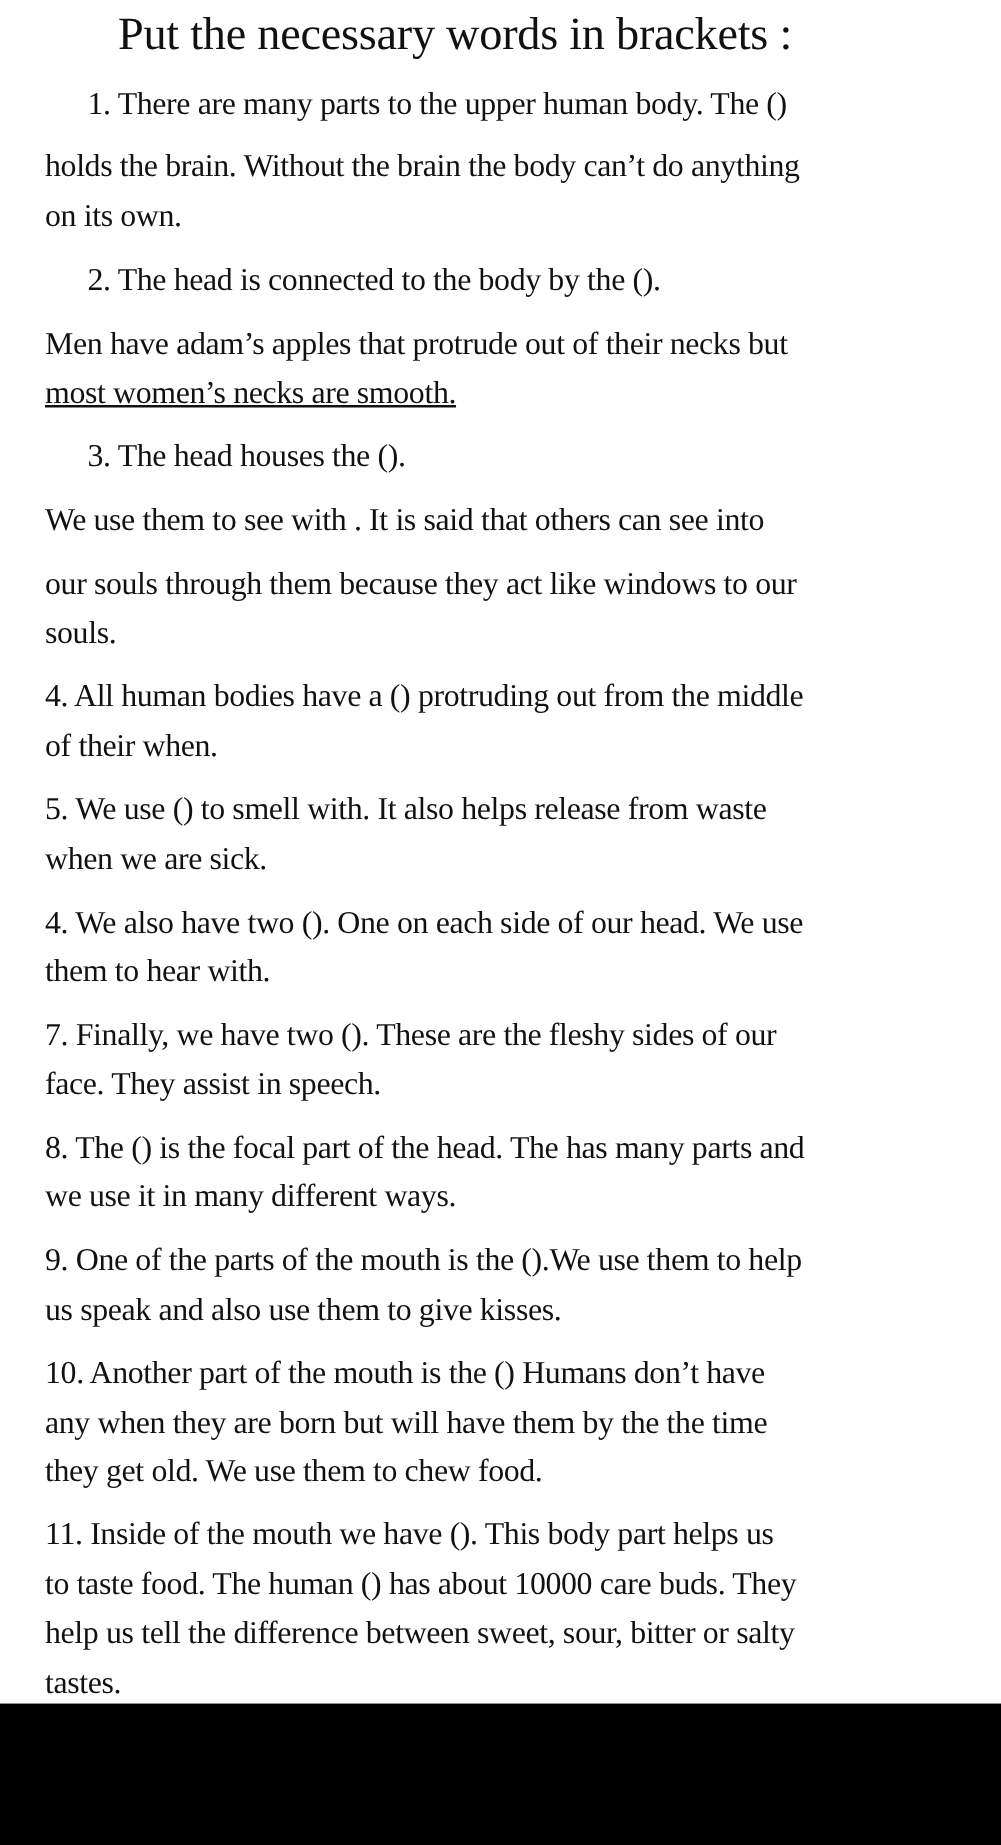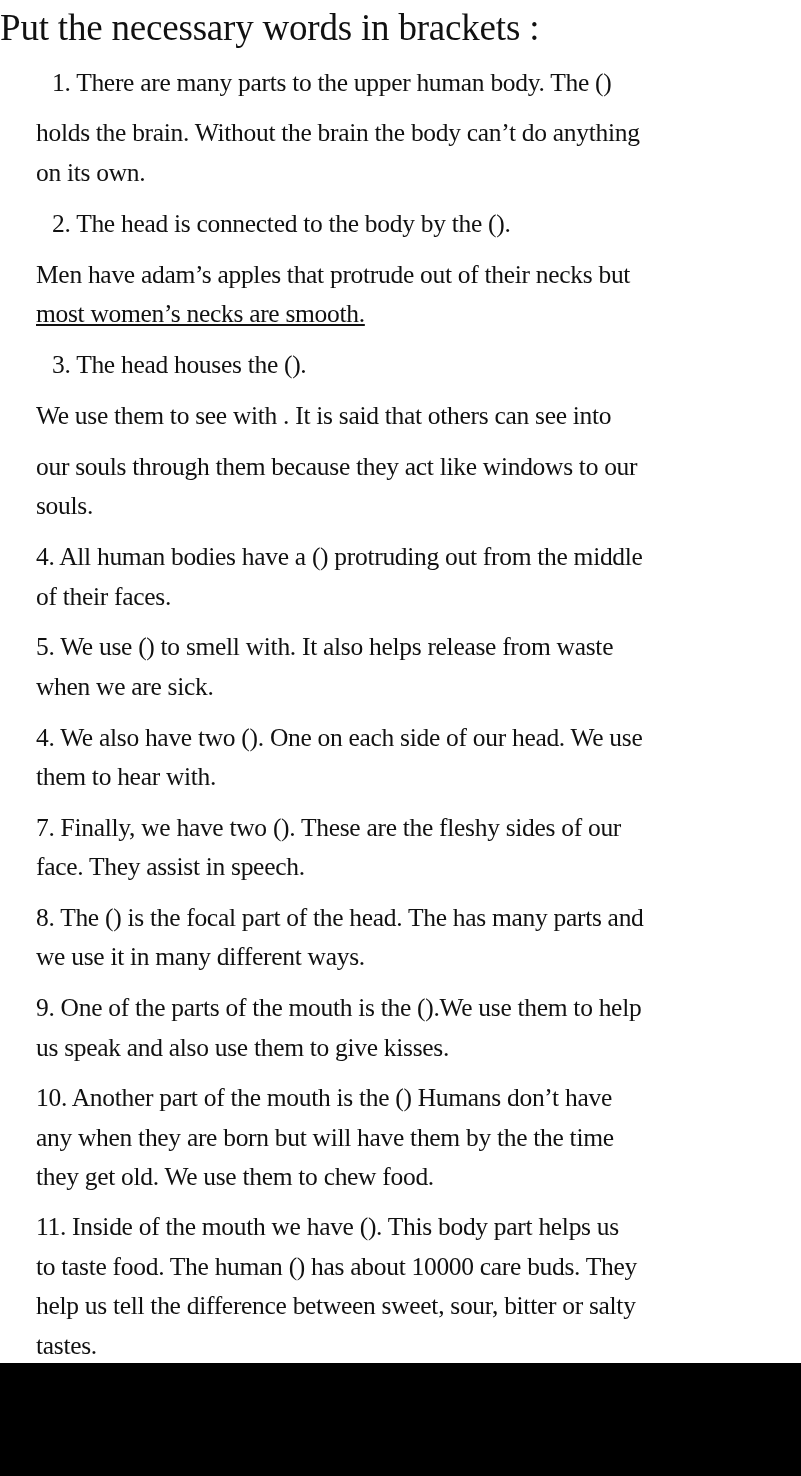--- a/index.html
+++ b/index.html
@@ -21,33 +21,34 @@
       top: 0;
       width: 801px;
       height: 1363px;
       background: #ffffff;
     }
     .title {
       position: absolute;
       left: 0;
       top: 6px;
       width: 728px;
+      text-align: center;
       font-size: 37px;
       line-height: 44px;
       letter-spacing: -0.2px;
     }
     .line {
       position: absolute;
       left: 36px;
       font-size: 25.5px;
       line-height: 30px;
       white-space: nowrap;
       letter-spacing: -0.3px;
     }
-    .indent { left: 52px; }
+    .indent { left: 70px; }
     .bottom-bar {
       position: absolute;
       left: 0;
       top: 1363px;
       width: 801px;
       height: 113px;
       background: #000000;
     }
   </style>
 </head>
@@ -60,21 +61,21 @@
       <div class="line" style="top: 118px;">holds the brain. Without the brain the body can’t do anything</div>
       <div class="line" style="top: 158px;">on its own.</div>
       <div class="line indent" style="top: 209px;">2. The head is connected to the body by the ().</div>
       <div class="line" style="top: 260px;">Men have adam’s apples that protrude out of their necks but</div>
       <div class="line" style="top: 299px; text-decoration: underline;">most women’s necks are smooth.</div>
       <div class="line indent" style="top: 350px;">3. The head houses the  ().</div>
       <div class="line" style="top: 401px; text-align: right;">We use them to see with . It is said that others can see into</div>
       <div class="line" style="top: 452px;">our souls through them because they act like windows to our</div>
       <div class="line" style="top: 491px;">souls.</div>
       <div class="line" style="top: 542px;">4. All human bodies have a () protruding out from the middle</div>
-      <div class="line" style="top: 582px;">of their faces.</div>
+      <div class="line" style="top: 582px;">of their when.</div>
       <div class="line" style="top: 632px;">5. We use  () to smell with. It also helps release from waste</div>
       <div class="line" style="top: 672px;">when we are sick.</div>
       <div class="line" style="top: 723px;">4. We also have two (). One on each side of our head. We use</div>
       <div class="line" style="top: 762px;">them to hear with.</div>
       <div class="line" style="top: 813px;">7. Finally, we have two (). These are the fleshy sides of our</div>
       <div class="line" style="top: 852px;">face. They assist in speech.</div>
       <div class="line" style="top: 903px;">8. The () is the focal part of the head. The has many parts and</div>
       <div class="line" style="top: 942px;">we use it in many different ways.</div>
       <div class="line" style="top: 993px;">9. One of the parts of the mouth is the ().We use them to help</div>
       <div class="line" style="top: 1033px;">us speak and also use them to give kisses.</div>

